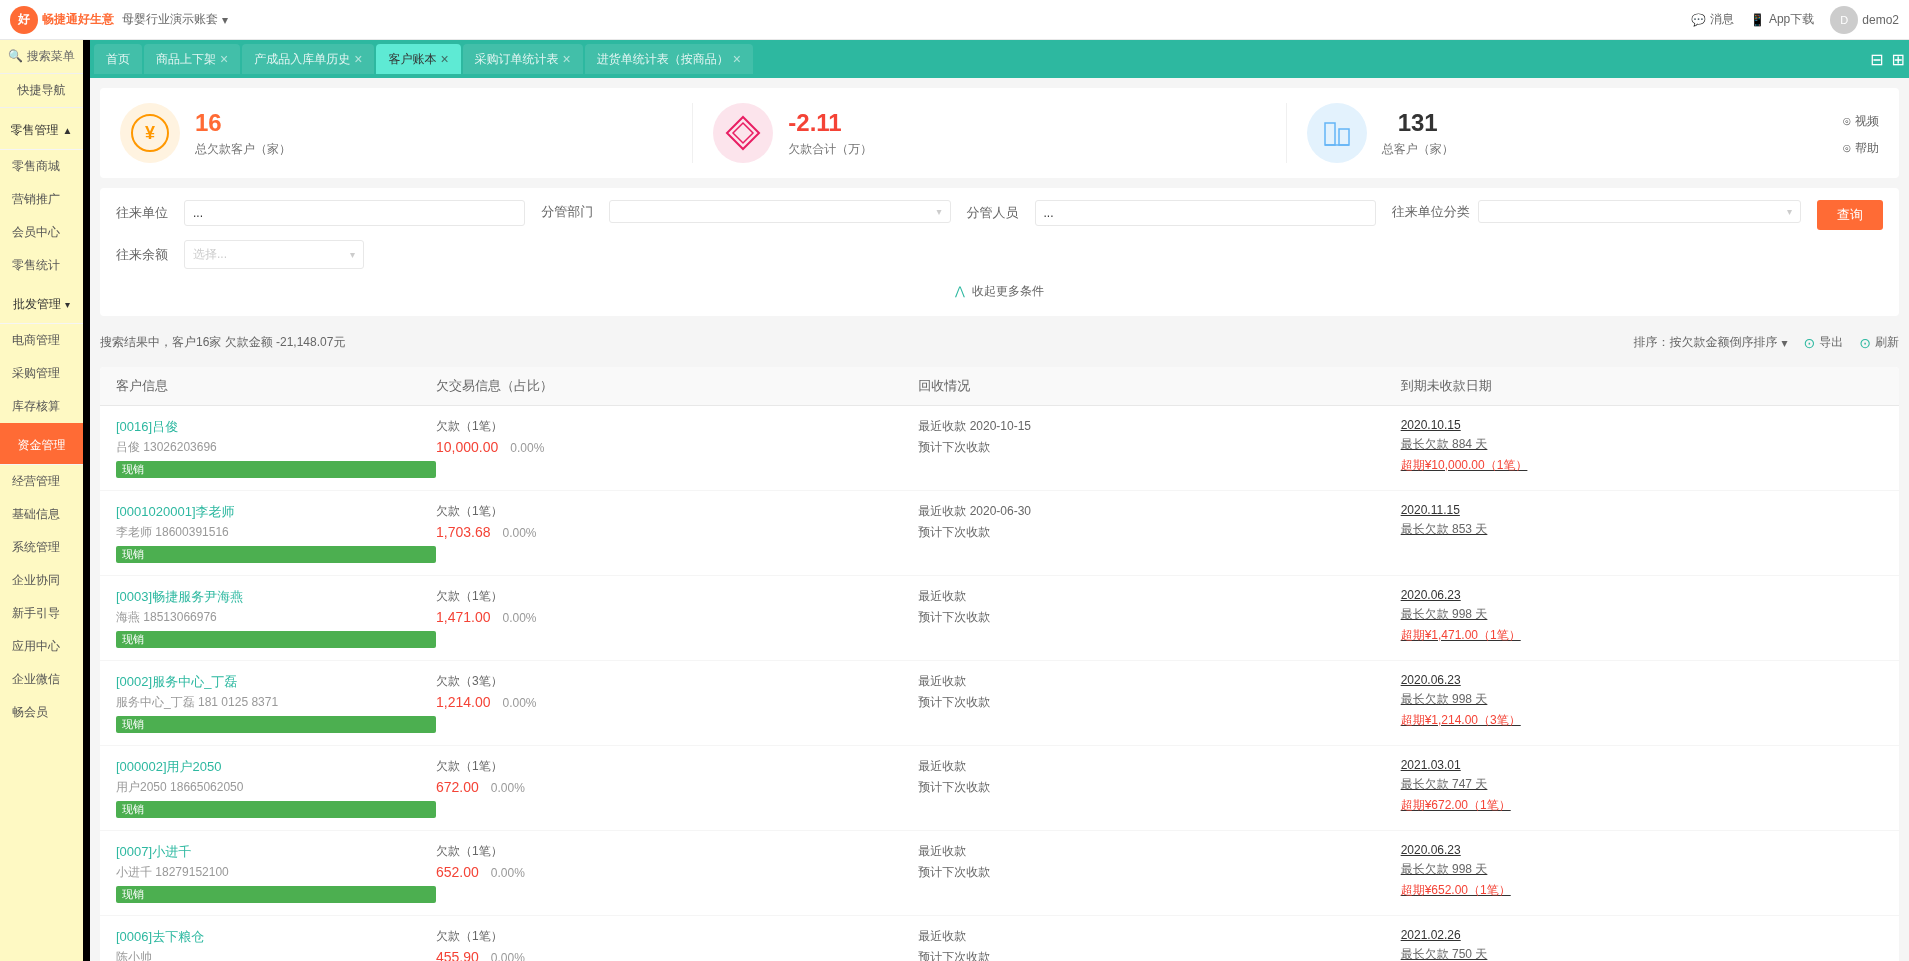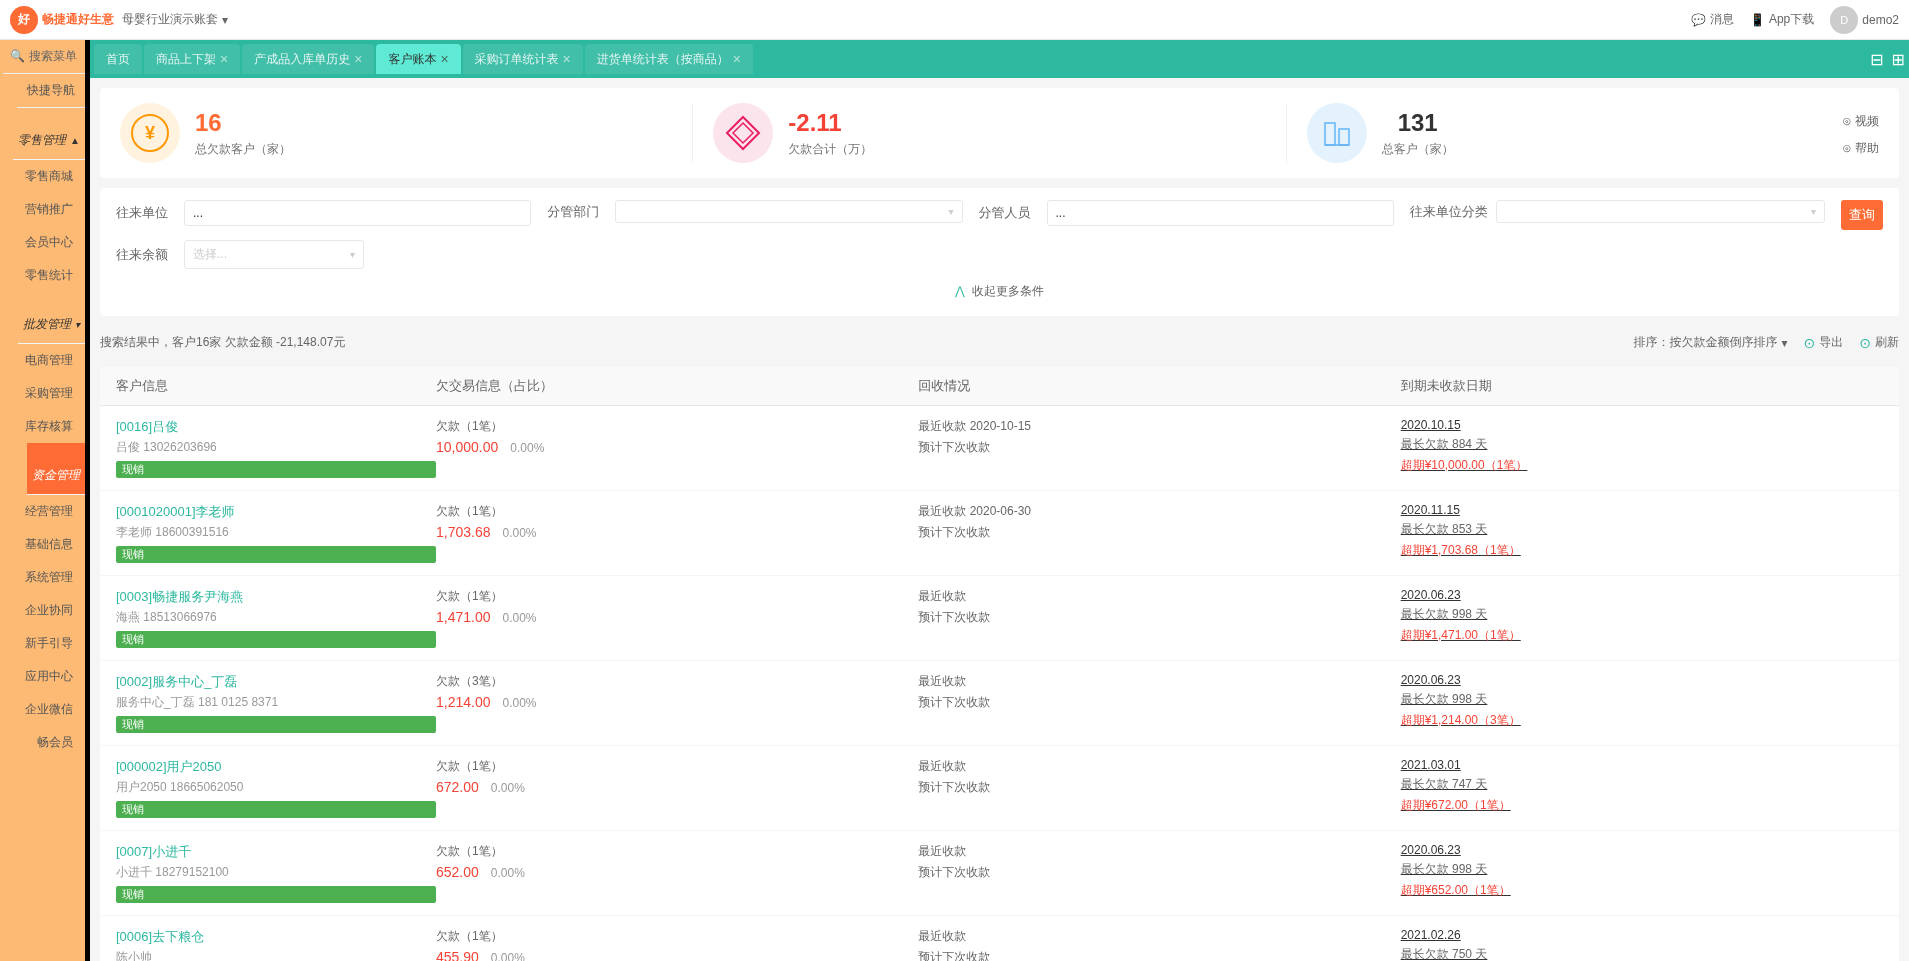--- a/index.html
+++ b/index.html
@@ -13,25 +13,25 @@
     .logo-icon { width: 28px; height: 28px; background: #ff6b35; border-radius: 50%; display: flex; align-items: center; justify-content: center; color: white; font-size: 12px; }
     .brand-name { color: #ff6b35; font-size: 12px; }
     .industry-selector { display: flex; align-items: center; gap: 4px; color: #666; font-size: 12px; cursor: pointer; }
     .top-bar-right { display: flex; align-items: center; gap: 16px; }
     .top-btn { display: flex; align-items: center; gap: 4px; color: #666; font-size: 12px; cursor: pointer; }
     .avatar { width: 28px; height: 28px; border-radius: 50%; background: #ccc; overflow: hidden; display: flex; align-items: center; justify-content: center; color: white; font-size: 11px; }
 
     .main-layout { display: flex; flex: 1; overflow: hidden; }
 
     
-    .sidebar { width: 90px; background: #fdba74; border-right: 5px solid #000000; display: flex; flex-direction: column; overflow-y: auto; align-items: flex-end; }
+    .sidebar { width: 90px; background: #fef9c3; border-right: 7px solid #000000; display: flex; flex-direction: column; overflow-y: auto; }
     .sidebar-search { padding: 8px; text-align: center; color: #666; font-size: 12px; cursor: pointer; border-bottom: 1px solid #f0f0f0; }
     .sidebar-nav-item { padding: 10px 5px; text-align: center; font-size: 12px; color: #333; cursor: pointer; border-bottom: 1px solid #f5f5f5; }
     .sidebar-nav-item.active { background: #ff6b35; color: white; }
-    .sidebar-nav-item .nav-label { margin-top: 14px; font-style: italic; }
+    .sidebar-nav-item .nav-label { margin-top: 4px; }
     .sidebar-sub-item { padding: 8px 12px; font-size: 12px; color: #555; cursor: pointer; }
 
     
     .content-area { flex: 1; display: flex; flex-direction: column; overflow: hidden; }
 
     
     .tab-bar { display: flex; align-items: center; background: #2db8a0; height: 38px; padding: 0 4px; gap: 2px; }
     .tab { display: flex; align-items: center; gap: 4px; padding: 0 12px; height: 30px; border-radius: 4px 4px 0 0; font-size: 12px; cursor: pointer; color: rgba(255,255,255,0.85); background: rgba(255,255,255,0.1); }
     .tab.active { background: #5eead4; color: #333; }
     .tab-close { color: inherit; font-size: 14px; line-height: 1; opacity: 0.7; }
@@ -55,21 +55,21 @@
     .stat-value.dark-text { color: #333; font-weight: bold; text-align: center; }
     .stat-label { font-size: 12px; color: #737373; margin-top: 4px; }
     .stat-actions { display: flex; gap: 10px; align-items: center; font-size: 12px; color: #666; cursor: pointer; margin-left: auto; }
 
     
     .filter-area { background: #fff; border-radius: 4px; padding: 12px 16px; margin-bottom: 10px; }
     .filter-row { display: flex; align-items: flex-start; gap: 16px; margin-bottom: 10px; }
     .filter-item { display: flex; align-items: center; gap: 8px; flex: 1; }
     .filter-label { color: #666; font-size: 13px; white-space: nowrap; min-width: 60px; }
     .filter-input { flex: 1; border: 1px solid #e8e8e8; border-radius: 3px; padding: 5px 8px; font-size: 12px; color: #333; display: flex; align-items: center; justify-content: space-between; cursor: pointer; min-width: 0; }
-    .filter-btn { background: #ff6b35; color: white; border: none; border-radius: 3px; padding: 6px 8px; font-size: 13px; cursor: pointer; white-space: nowrap; }
+    .filter-btn { background: #ff6b35; color: white; border: none; border-radius: 3px; padding: 6px 20px; font-size: 13px; cursor: pointer; white-space: nowrap; }
     .collapse-btn { text-align: center; color: #666; font-size: 12px; cursor: pointer; padding: 4px; }
     .collapse-icon { color: #2db8a0; margin-right: 4px; }
 
     
     .results-summary { display: flex; align-items: center; justify-content: space-between; padding: 8px 0; color: #666; font-size: 12px; margin-bottom: 8px; }
     .results-actions { display: flex; align-items: center; gap: 16px; }
     .sort-btn { display: flex; align-items: center; gap: 4px; cursor: pointer; color: #666; }
     .action-btn { display: flex; align-items: center; gap: 4px; cursor: pointer; color: #666; }
     .action-icon { color: #2db8a0; font-size: 14px; }
 
@@ -399,21 +399,20 @@
                 <span class="debt-percent">0.00%</span>
               </div>
             </div>
             <div class="recovery-info">
               <span>最近收款    2020-06-30</span>
               <span>预计下次收款</span>
             </div>
             <div class="overdue-info">
               <span class="overdue-date">2020.11.15</span>
               <span class="overdue-days">最长欠款 853 天</span>
-              <span class="overdue-detail">超期¥1,703.68（1笔）</span>
             </div>
           </div>
 
           <div class="table-row">
             <div class="customer-info">
               <span class="customer-name">[0003]畅捷服务尹海燕</span>
               <span class="customer-sub">海燕 18513066976</span>
               <span class="tag">现销</span>
             </div>
             <div class="debt-info">

